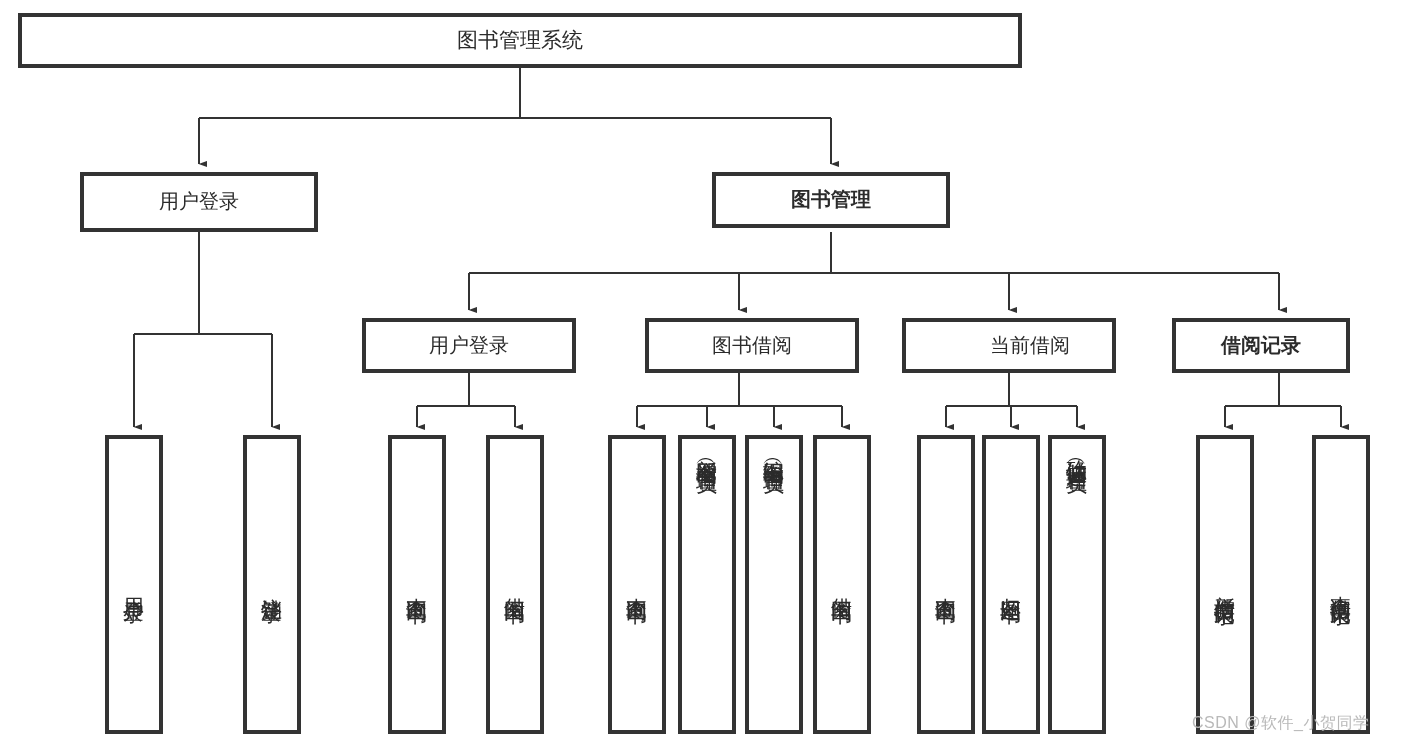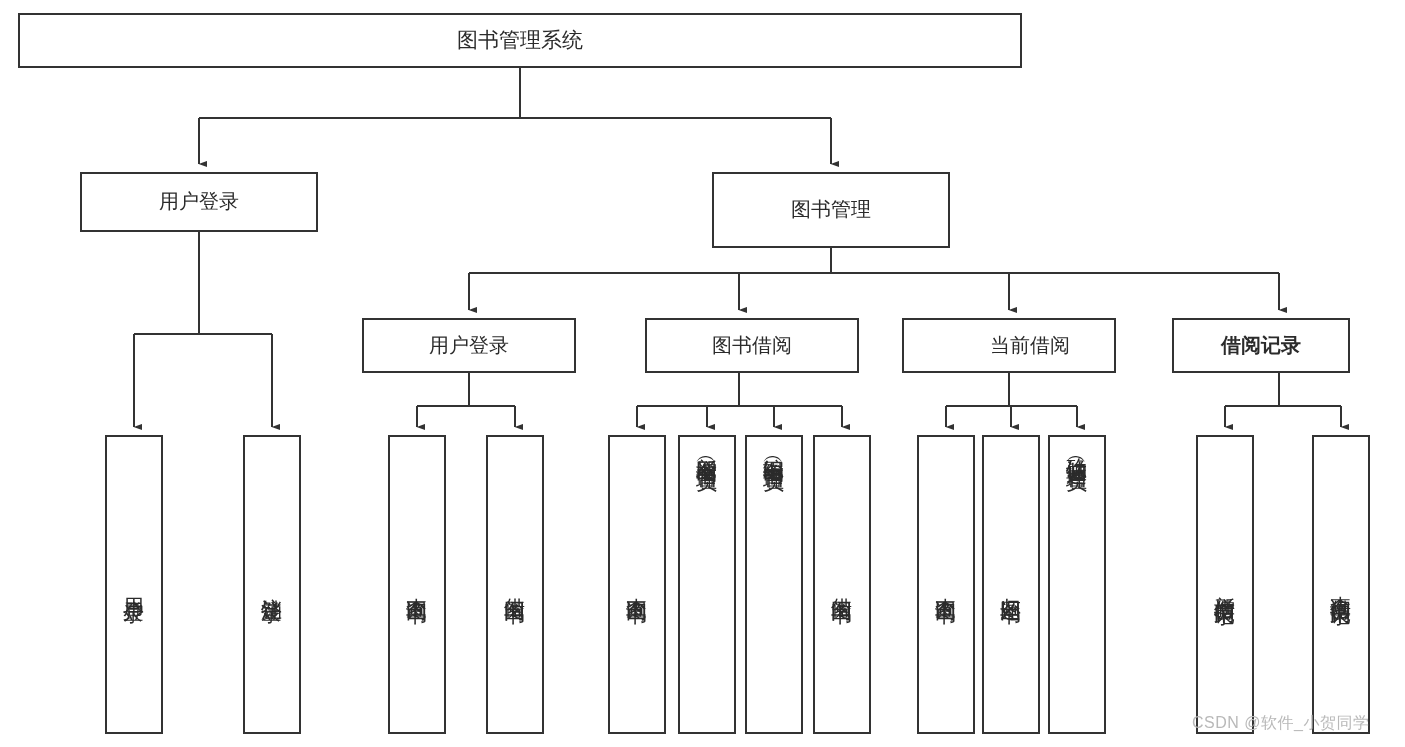--- a/index.html
+++ b/index.html
@@ -23,21 +23,21 @@
     left: 0;
     top: 0;
     width: 1405px;
     height: 747px;
     display: block;
   }
   .node-box {
     position: absolute;
     box-sizing: border-box;
     background: #ffffff;
-    border: 2px solid #0f766e;
+    border: 4px solid #0f766e;
     display: flex;
     align-items: center;
     justify-content: center;
     color: #2b2b2b;
     overflow: hidden;
   }
   .node-label {
     display: block;
     text-align: center;
     line-height: 1.18;
@@ -142,21 +142,21 @@
     </g>
   </svg>
 
   <div class="node-box node-root" style="left: 18px; top: 13px; width: 1004px; height: 55px; border-color: rgb(51, 51, 51); background: rgb(255, 255, 255); color: rgb(43, 43, 43);">
     <span class="node-label">图书管理系统</span>
   </div>
 
   <div class="node-box node-l2" style="left: 80px; top: 172px; width: 238px; height: 60px; border-color: rgb(51, 51, 51); background: rgb(255, 255, 255); color: rgb(43, 43, 43);">
     <span class="node-label">用户登录</span>
   </div>
-  <div class="node-box node-l2" style="left: 712px; top: 172px; width: 238px; height: 76px; border-color: rgb(51, 51, 51); background: rgb(255, 255, 255); color: rgb(43, 43, 43);">
+  <div class="node-box node-l2" style="left: 712px; top: 172px; width: 238px; height: 56px; border-color: rgb(51, 51, 51); background: rgb(255, 255, 255); color: rgb(43, 43, 43); font-weight: bold;">
     <span class="node-label">图书管理</span>
   </div>
 
   <div class="node-box node-l3" style="left: 362px; top: 318px; width: 214px; height: 55px; border-color: rgb(51, 51, 51); background: rgb(255, 255, 255); color: rgb(43, 43, 43);">
     <span class="node-label">用户登录</span>
   </div>
   <div class="node-box node-l3" style="left: 632px; top: 318px; width: 214px; height: 55px; border-color: rgb(51, 51, 51); background: rgb(255, 255, 255); color: rgb(43, 43, 43); margin-left: 13px;">
     <span class="node-label">图书借阅</span>
   </div>
   <div class="node-box node-l3" style="left: 902px; top: 318px; width: 214px; height: 55px; border-color: rgb(51, 51, 51); background: rgb(255, 255, 255); color: rgb(43, 43, 43); padding-left: 42px;">

